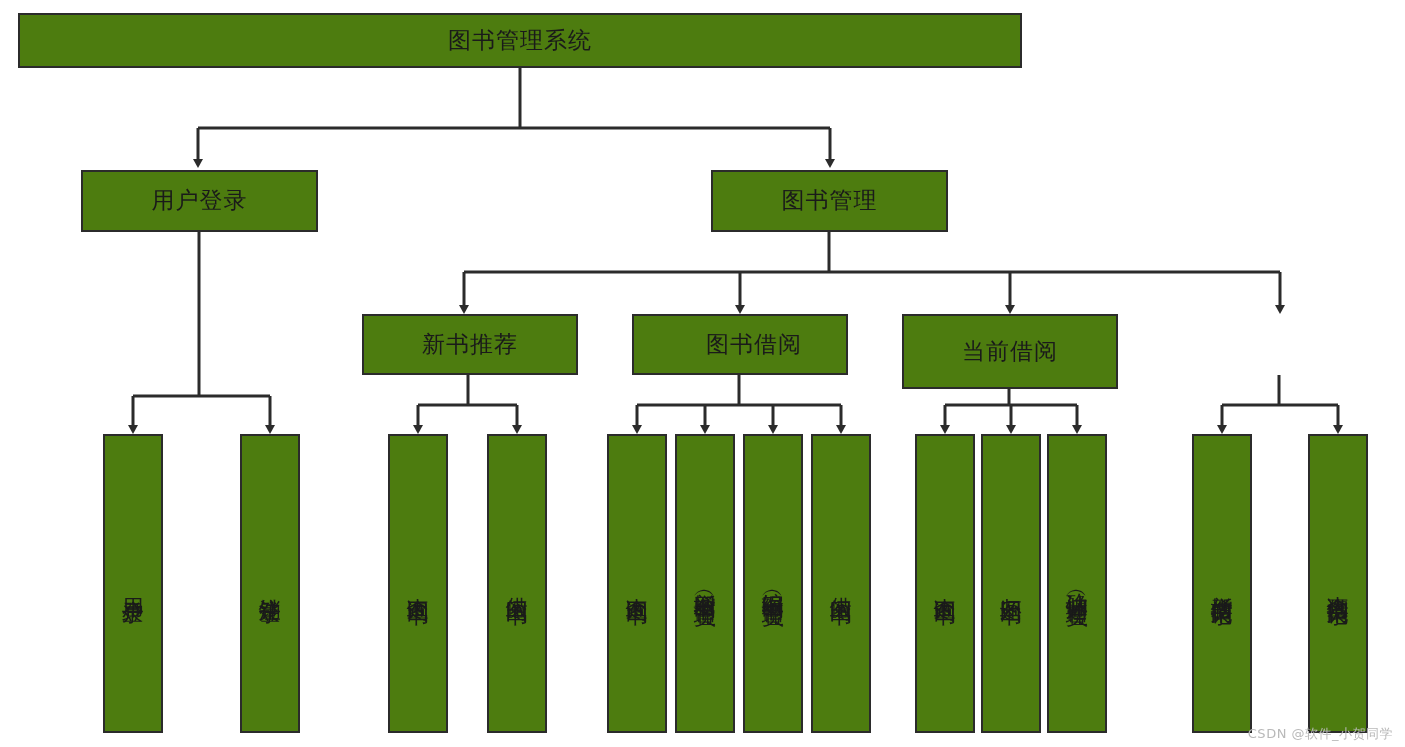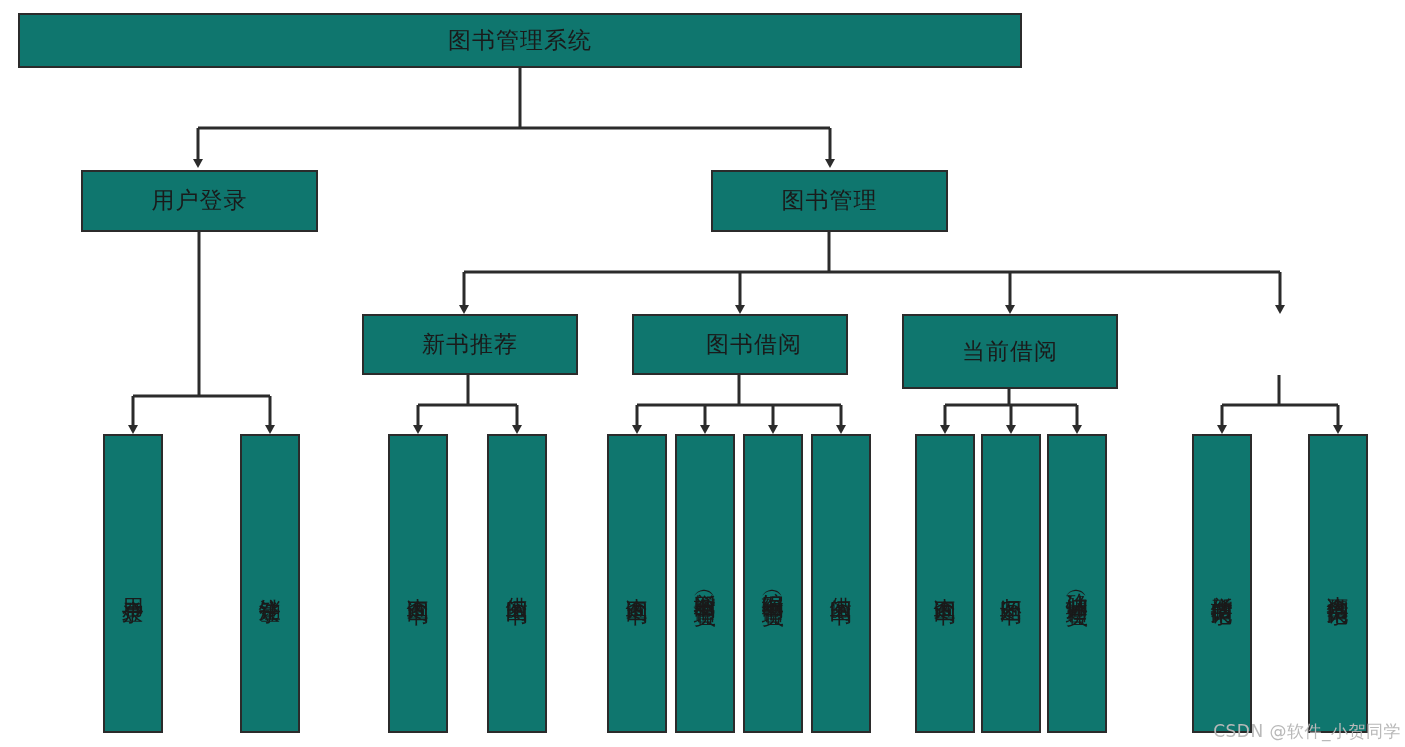--- a/index.html
+++ b/index.html
@@ -23,21 +23,21 @@
     left: 0;
     top: 0;
     width: 1405px;
     height: 747px;
     pointer-events: none;
   }
   .node {
     position: absolute;
     box-sizing: border-box;
     border: 2px solid #2b2b2b;
-    background: #0f766e;
+    background: #4d7c0f;
     display: flex;
     align-items: center;
     justify-content: center;
     color: #1a1a1a;
   }
   .node.horiz {
     font-size: 23px;
     letter-spacing: 1px;
     line-height: 1.2;
     padding: 2px 6px;
@@ -51,23 +51,23 @@
     padding: 6px 2px;
     text-align: center;
   }
   .node.vert .vlabel {
     writing-mode: vertical-rl;
     text-orientation: upright;
     white-space: nowrap;
   }
   #watermark {
     position: absolute;
-    right: 4px;
+    right: 12px;
     bottom: 4px;
-    font-size: 17px;
+    font-size: 13px;
     color: #b9b9b9;
     letter-spacing: 0.5px;
     user-select: none;
     white-space: nowrap;
   }
 </style>
 </head>
 <body>
 
 <div id="canvas">

